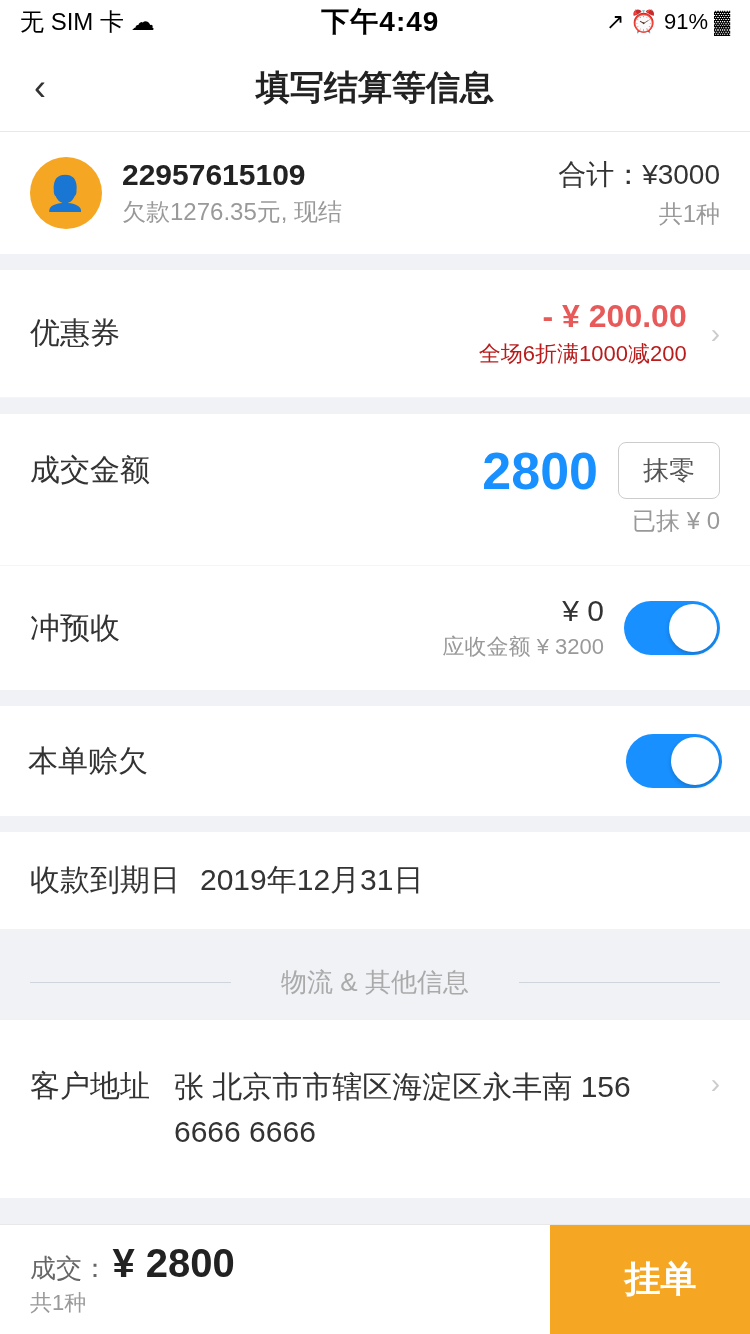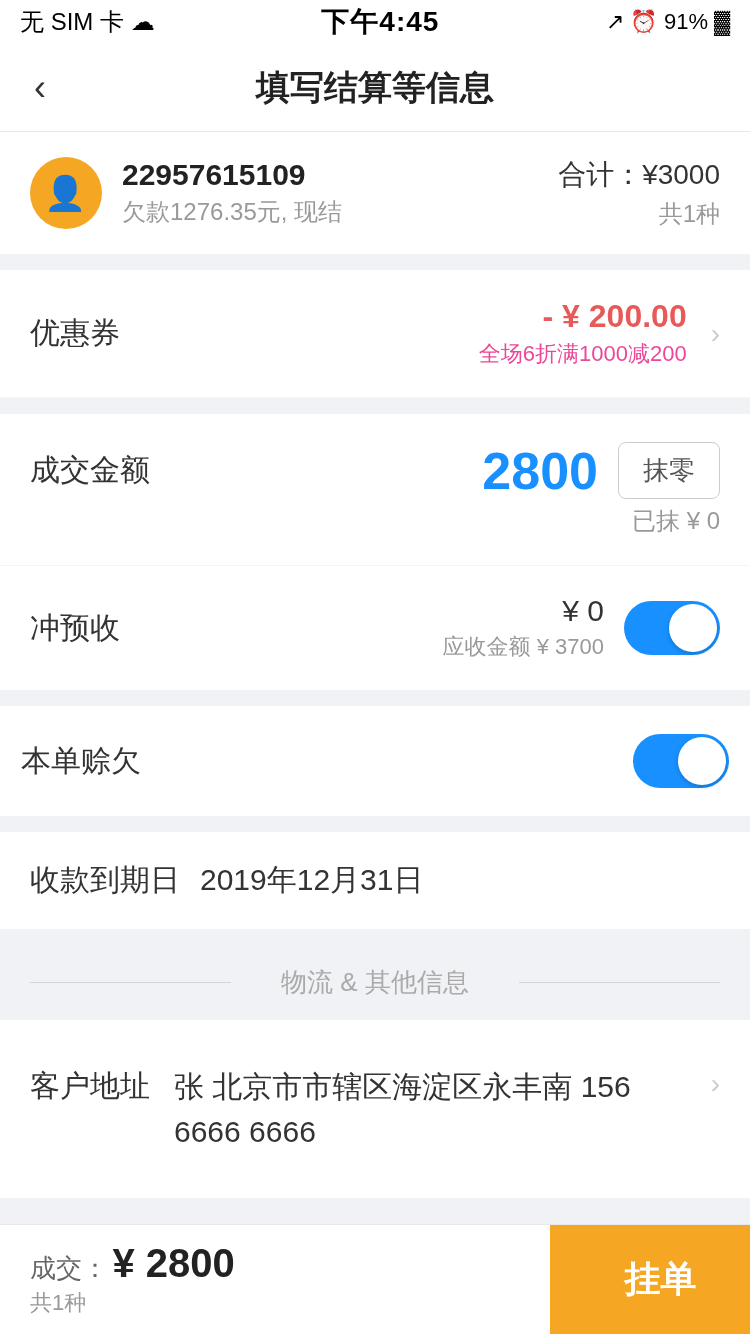--- a/index.html
+++ b/index.html
@@ -97,21 +97,21 @@
       background: #fff;
       padding: 28px 30px;
       display: flex;
       align-items: center;
       justify-content: space-between;
       border-bottom: 1px solid #f5f5f5;
     }
     .row-label { font-size: 30px; color: #333; font-weight: 500; }
     .row-right { display: flex; align-items: center; gap: 16px; text-align: right; }
     .coupon-amount { font-size: 32px; color: #e85a5a; font-weight: 600; }
-    .coupon-desc { font-size: 22px; color: #ec4899; margin-top: 4px; }
+    .coupon-desc { font-size: 22px; color: #b91c1c; margin-top: 4px; }
     .chevron-right { color: #ccc; font-size: 28px; margin-left: 8px; }
 
     
     .deal-section {
       background: #fff;
       padding: 28px 30px;
       margin-bottom: 0;
     }
     .deal-row {
       display: flex;
@@ -166,21 +166,21 @@
       background: #fff;
       position: absolute;
       top: 3px;
       right: 3px;
       box-shadow: 0 2px 4px rgba(0,0,0,0.2);
     }
 
     
     .debit-section {
       background: #fff;
-      padding: 28px 21px;
+      padding: 28px 28px;
       margin-bottom: 16px;
     }
     .debit-row {
       display: flex;
       align-items: center;
       justify-content: space-between;
     }
     .debit-label { font-size: 30px; color: #333; font-weight: 500; }
 
     
@@ -266,21 +266,21 @@
       cursor: pointer;
     }
   </style>
 </head>
 <body>
 
 <div class="status-bar">
   <div class="status-left">
     <span>无 SIM 卡 ☁</span>
   </div>
-  <div class="status-center">下午4:45</div>
+  <div class="status-center">下午4:49</div>
   <div class="status-right">
     <span>↗</span>
     <span>⏰</span>
     <span>91%</span>
     <span style="font-size:22px;">▓</span>
   </div>
 </div>
 
 <div class="nav-bar">
   <span class="nav-back">‹</span>
@@ -328,21 +328,21 @@
     </div>
     <div class="deal-sub">已抹  ¥ 0</div>
   </div>
 
   <div class="prepay-section">
     <div class="prepay-row">
       <span class="prepay-label">冲预收</span>
       <div class="prepay-right">
         <div class="prepay-amount-block">
           <div class="prepay-amount">¥ 0</div>
-          <div class="prepay-sub">应收金额 ¥ 3700</div>
+          <div class="prepay-sub">应收金额 ¥ 3200</div>
         </div>
         <div class="toggle">
           <div class="toggle-knob"></div>
         </div>
       </div>
     </div>
   </div>
 
   <div class="section-divider"></div>
 

